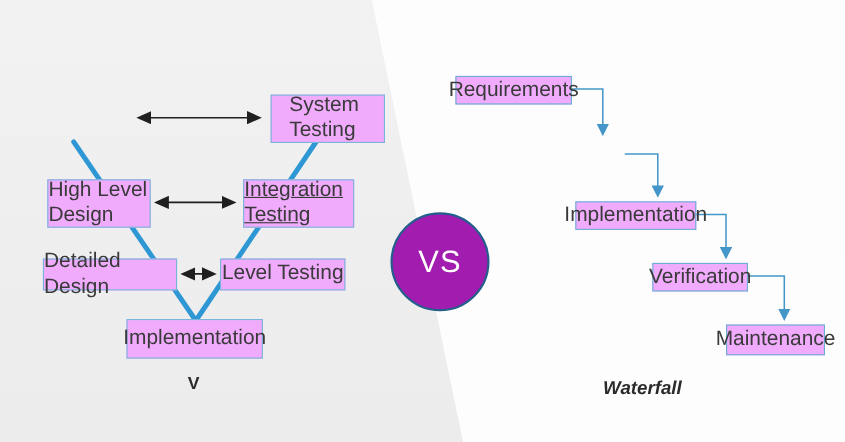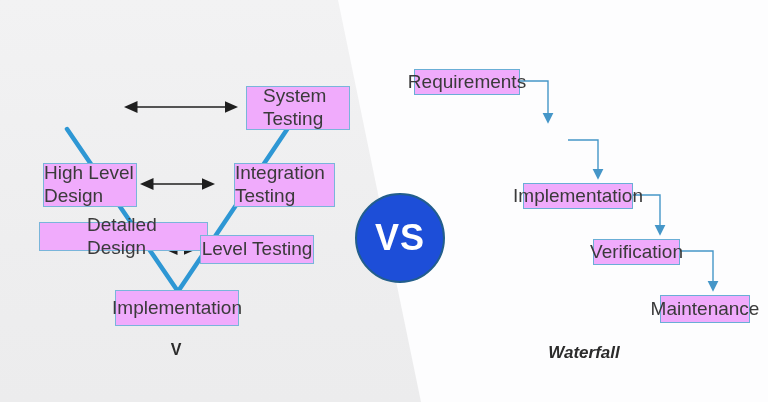--- a/index.html
+++ b/index.html
@@ -9,36 +9,36 @@
     clip-path:polygon(0 0,338px 0,421px 402px,0 402px);}
   svg.lines{position:absolute;left:0;top:0;z-index:2;}
   .node{position:absolute;z-index:3;background:#f0abfc;display:flex;align-items:center;justify-content:center;
     text-align:left;color:#3a3a3a;font-size:19px;line-height:1.2;}
   .v-node{border:1.5px solid #79b5da;}
   .w-node{border:1px solid #6aaed6;}
   
   .b-ra  {left:20px;  top:89px;  width:95px;  height:43px;}
   .b-st  {left:246px; top:86px;  width:86px;  height:42px;padding-left:16px;}
   .b-hld {left:43px;  top:163px; width:92px;  height:42px;}
-  .b-it  {left:234px; top:163px; width:99px;  height:42px;}
-  .b-dd  {left:39px;  top:222px; width:120px; height:27px;padding-left:47px;}
+  .b-it  {left:221px; top:163px; width:99px;  height:42px;text-decoration:underline;}
+  .b-dd  {left:39px;  top:235px; width:120px; height:27px;}
   .b-ut  {left:200px; top:235px; width:112px; height:27px;}
   .b-imp {left:115px; top:290px; width:122px; height:34px;}
   
   .w-req {left:414px; top:69px;  width:104px; height:24px;}
   .w-des {left:505px; top:127px; width:63px;  height:26px;}
   .w-imp {left:523px; top:183px; width:108px; height:24px;}
   .w-ver {left:593px; top:239px; width:85px;  height:24px;}
   .w-mnt {left:640px; top:295px; width:88px;  height:26px;margin-left:20px;}
   .model-title{position:absolute;z-index:3;color:#2b2b2b;font-weight:bold;text-align:center;}
   .t-v{left:115px;top:341px;width:122px;font-size:16px;}
   .t-wf{left:505px;top:343px;width:158px;font-size:17px;font-style:italic;}
   .vs-badge{position:absolute;z-index:4;left:355px;top:193px;width:90px;height:90px;border-radius:50%;
-    background:#1d4ed8;border:2px solid #235e8c;box-sizing:border-box;display:flex;align-items:center;
-    justify-content:center;color:#ffffff;font-weight:bold;font-size:36px;letter-spacing:1px;}
+    background:#a21caf;border:2px solid #235e8c;box-sizing:border-box;display:flex;align-items:center;
+    justify-content:center;color:#ffffff;font-weight:normal;font-size:28px;letter-spacing:1px;}
 </style>
 </head>
 <body>
 
 <div class="stage">
   <div class="left-bg"></div>
 
   <svg class="lines" width="768" height="402" viewBox="0 0 768 402">
     <defs>
       <marker id="arrB" markerWidth="9" markerHeight="8" refX="7" refY="4" orient="auto-start-reverse">

